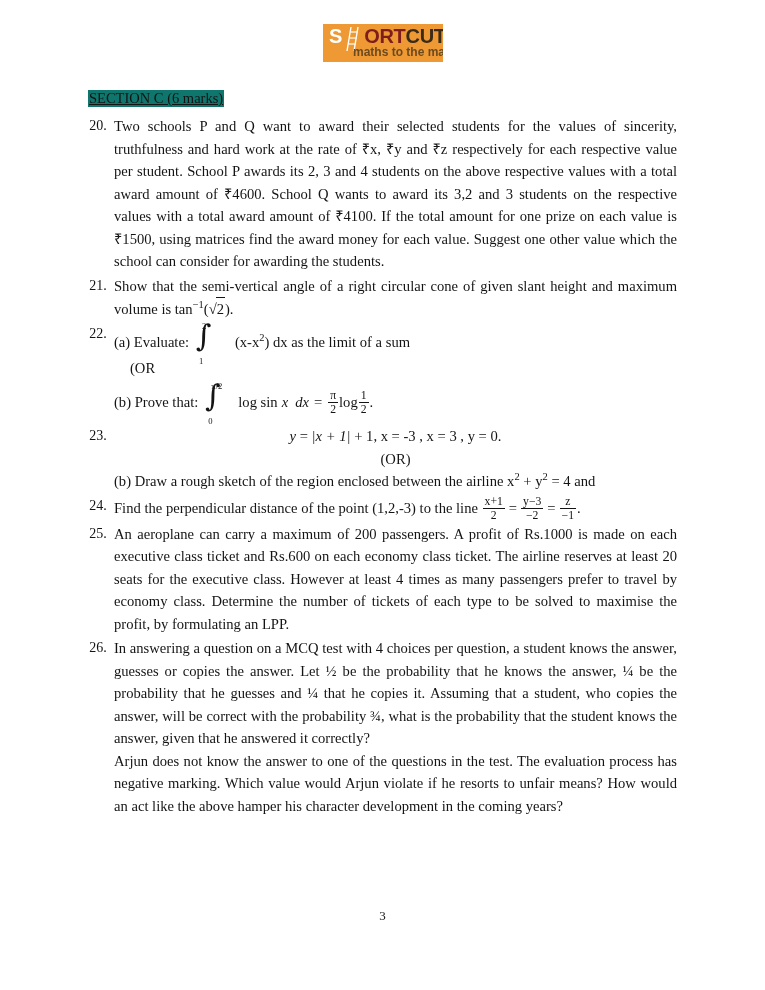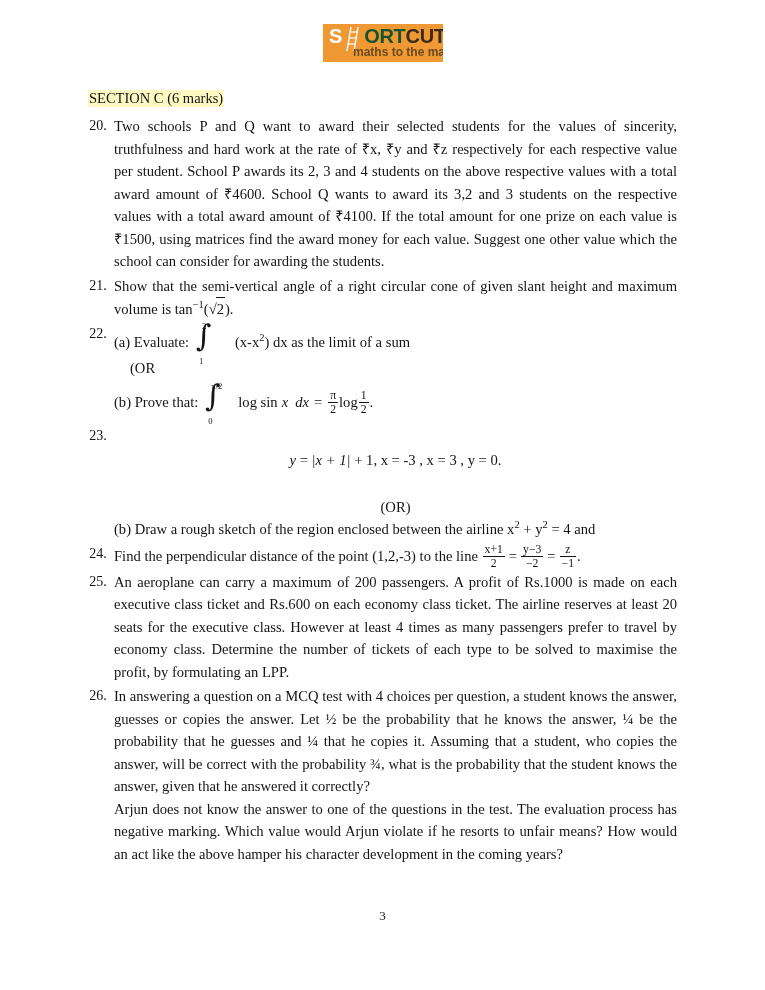--- a/index.html
+++ b/index.html
@@ -42,21 +42,21 @@
     left: 6px;
     top: 1px;
     font-family: "Liberation Sans", sans-serif;
     font-weight: bold;
     font-size: 20px;
     letter-spacing: -0.3px;
     white-space: nowrap;
   }
   .logo-s { color: #ffffff; }
   .logo-h { color: #ffffff; }
-  .logo-ort { color: #14532d; }
+  .logo-ort { color: #7f1d1d; }
   .logo-cuts { color: #3a2a18; }
   .logo-tag {
     position: absolute;
     left: 30px;
     top: 21px;
     font-family: "Liberation Sans", sans-serif;
     font-size: 12px;
     font-weight: bold;
     color: #6b4a20;
     white-space: nowrap;
@@ -68,21 +68,22 @@
     width: 15px;
     height: 26px;
   }
 
   
   .section-head {
     position: absolute;
     left: 88px;
     top: 90px;
     font-size: 14.5px;
-    background: #fef9c3;
+    background: #0f766e;
+    text-decoration: underline;
     padding: 0 1px;
     white-space: nowrap;
   }
 
   
   .content {
     position: absolute;
     left: 88px;
     top: 115px;
     width: 589px;
@@ -103,21 +104,21 @@
   }
   .qbody {
     flex: 1 1 auto;
     font-size: 14.6px;
     line-height: 22.5px;
     text-align: justify;
     text-justify: inter-word;
   }
   .qbody.nojust { text-align: left; }
   .para { margin: 0; }
-  .center { text-align: center; margin-top: 24px; }
+  .center { text-align: center; }
 
   
   .math { font-style: italic; }
   sup.exp { font-size: 0.72em; vertical-align: super; line-height: 0; }
 
   .intgroup {
     display: inline-block;
     position: relative;
     vertical-align: -10px;
     margin: 0 2px 0 4px;

